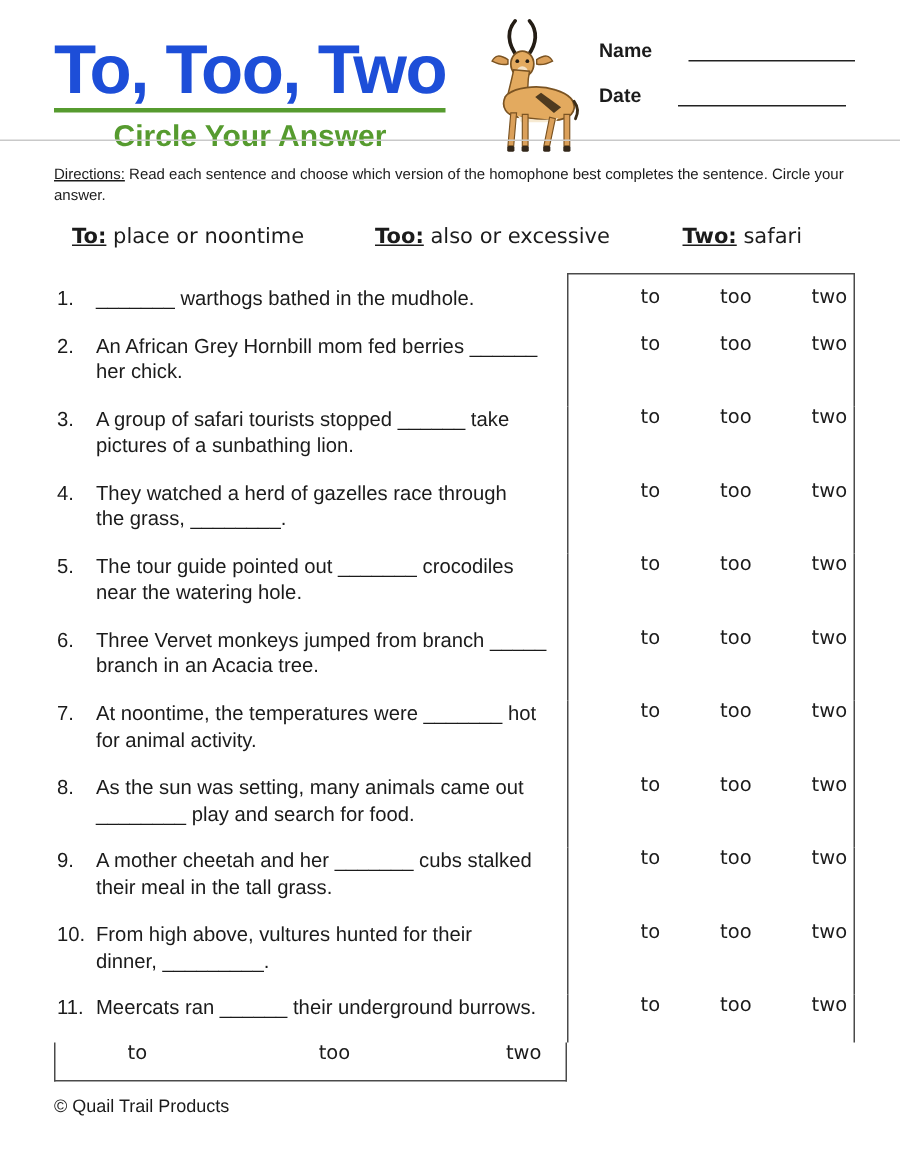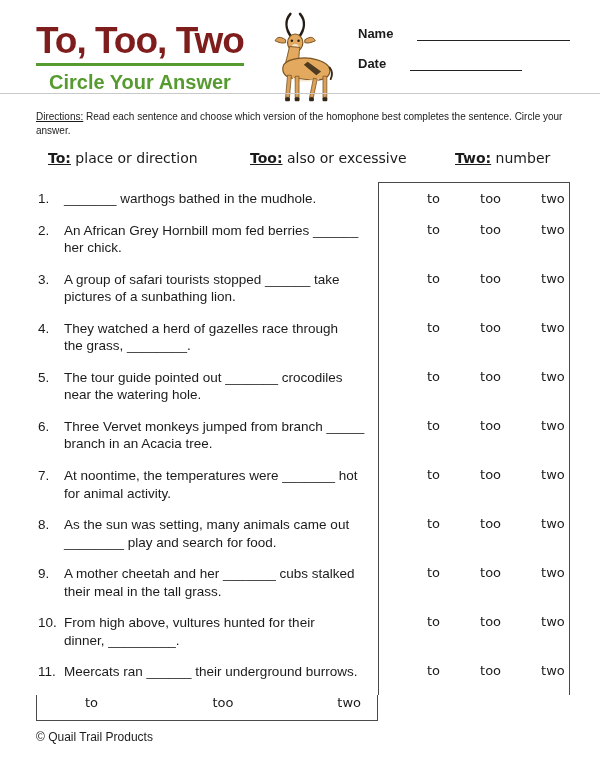--- a/index.html
+++ b/index.html
@@ -7,22 +7,22 @@
   body {
     width:600px; height:776px; margin:0 auto; position:relative; overflow:hidden;
     font-family:"Liberation Sans", sans-serif; color:#1b1b1b;
   }
   .page { padding:10px 30px 0 36px; }
 
   
   .header { display:flex; align-items:flex-start; }
   .title-block { padding-top:12px; flex:0 0 auto; }
   .main-title {
-    display:inline-block; font-size:37px; font-weight:bold; letter-spacing:-1px;
-    color:#7f1d1d; line-height:1.05; border-bottom:3px solid #569b2f; padding-bottom:2px;
+    display:inline-block; font-size:46px; font-weight:bold; letter-spacing:-1px;
+    color:#1d4ed8; line-height:1.05; border-bottom:3px solid #569b2f; padding-bottom:2px;
   }
   .subtitle {
     font-size:20px; font-weight:bold; color:#569b2f; text-align:center; margin-top:5px;
   }
   .gazelle { flex:0 0 auto; margin-left:10px; margin-top:2px; }
   .gazelle svg { width:92px; height:92px; display:block; }
   .name-block { margin-left:auto; padding-top:16px; width:212px; font-size:13px; font-weight:bold; }
   .field-row { display:flex; align-items:flex-end; gap:24px; margin-bottom:15px; }
   .field-line { border-bottom:1.6px solid #222; height:15px; display:inline-block; }
   .name-line { flex:1; }
@@ -114,23 +114,23 @@
         <span class="field-line date-line"></span>
       </div>
     </div>
   </div>
 
   <div class="directions">
     <span class="dir-label">Directions:</span><span> Read each sentence and choose which version of the homophone best completes the sentence. Circle your answer.</span>
   </div>
 
   <div class="key-row">
-    <div><span class="key-term">To:</span><span> place or direction</span></div>
+    <div><span class="key-term">To:</span><span> place or noontime</span></div>
     <div><span class="key-term">Too:</span><span> also or excessive</span></div>
-    <div><span class="key-term">Two:</span><span> number</span></div>
+    <div><span class="key-term">Two:</span><span> safari</span></div>
   </div>
 
   <div class="qa-grid">
   <div class="q-cell first">
     <span class="q-num">1.</span>
     <span class="q-text">_______ warthogs bathed in the mudhole.</span>
   </div>
   <div class="a-cell first">
     <span class="opt">to</span>
     <span class="opt">too</span>

